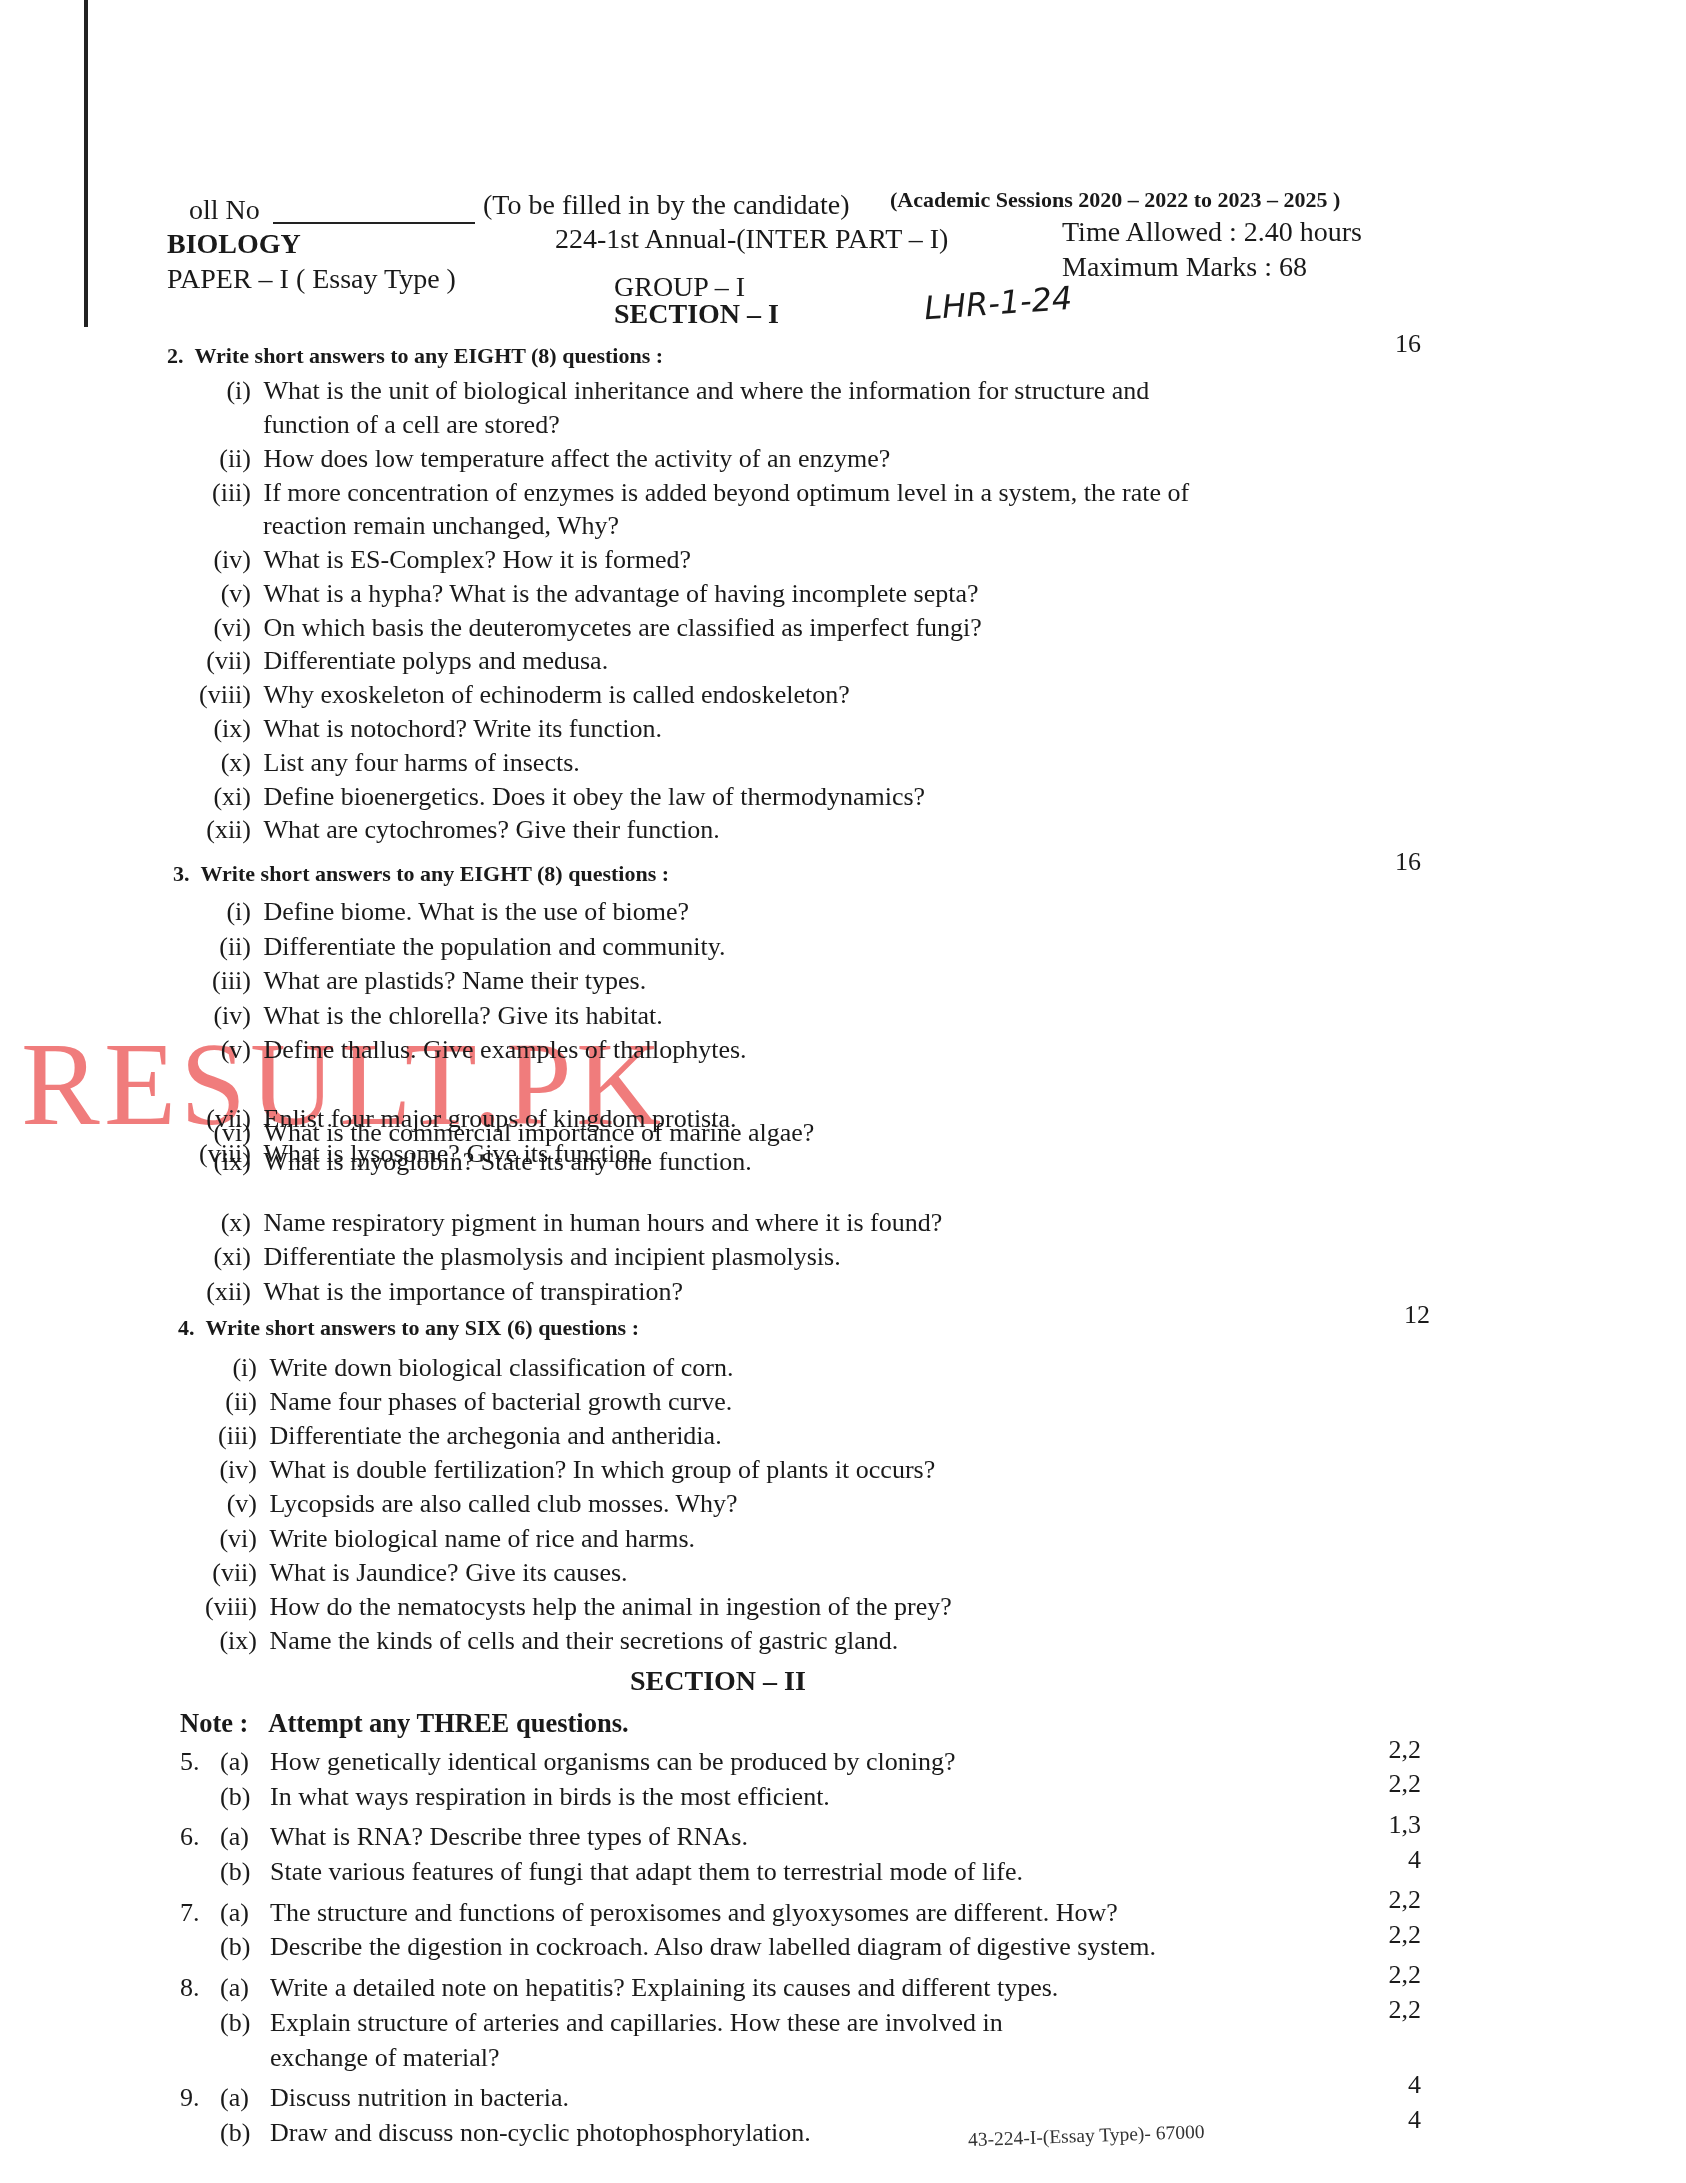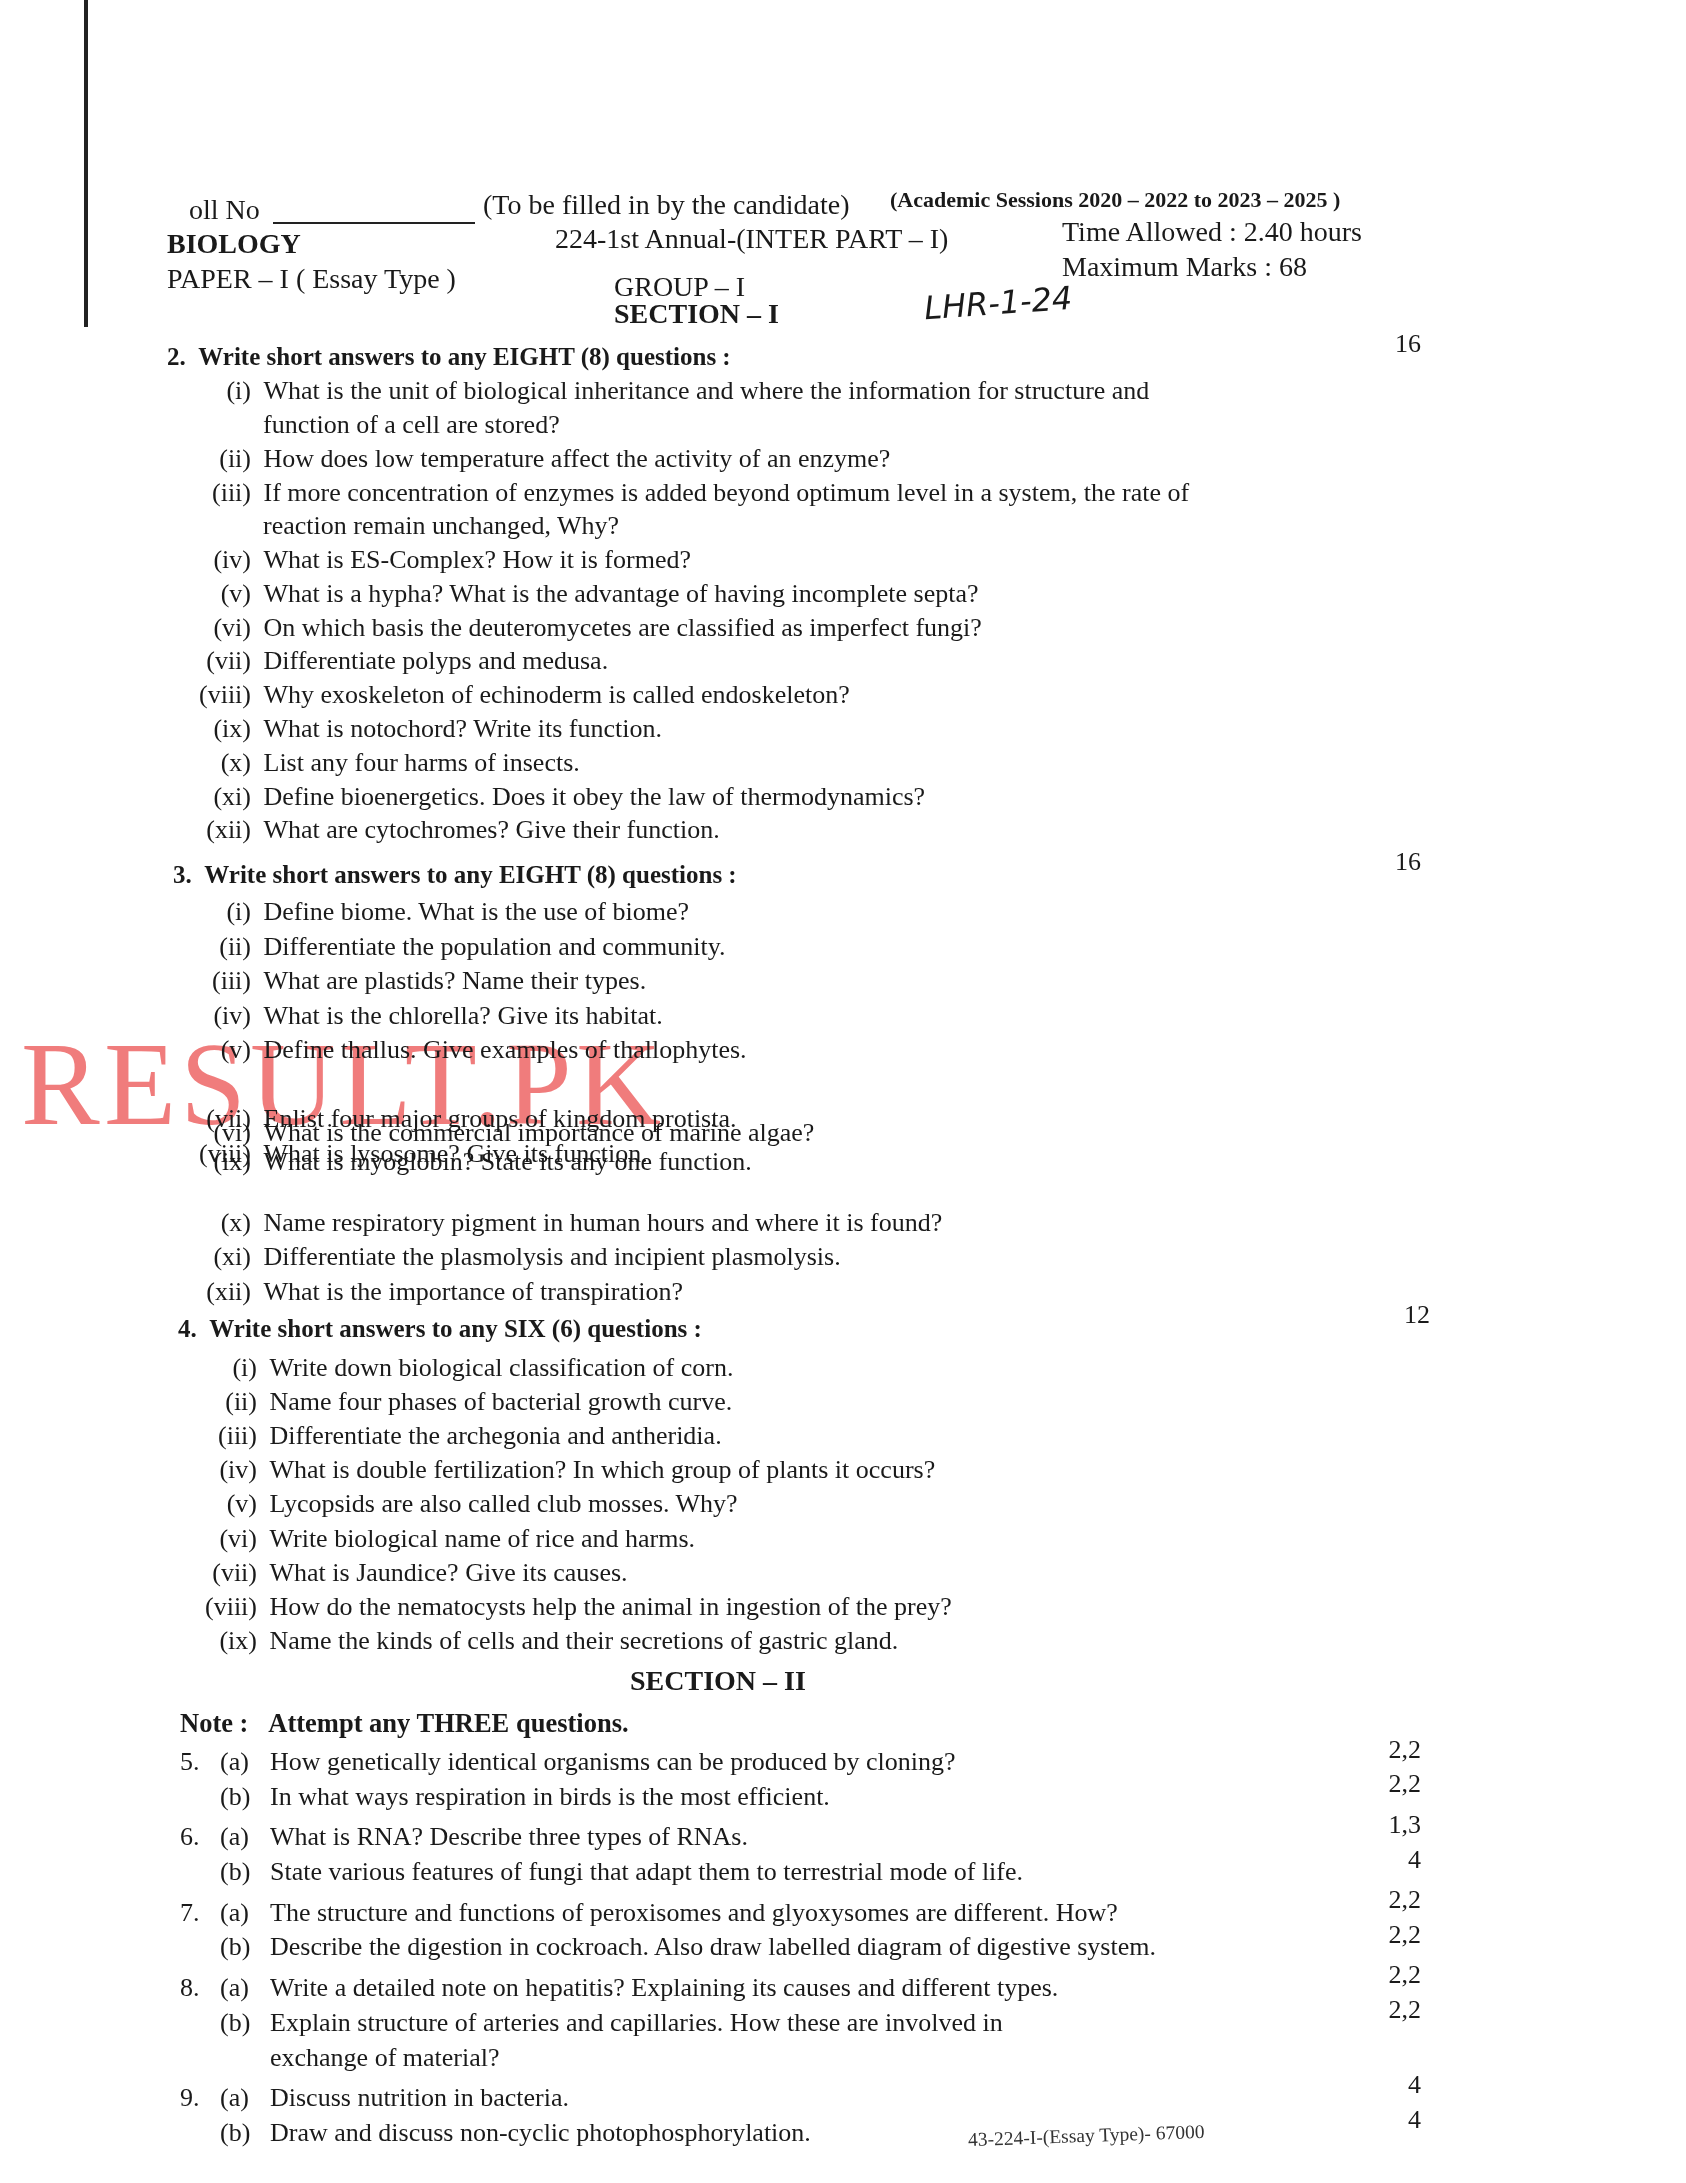--- a/index.html
+++ b/index.html
@@ -1,21 +1,21 @@
 <!DOCTYPE html>
 <html style="font-size:11px"><head>
 <meta charset="utf-8">
 <style>
   html,body{margin:0;padding:0;background:#fff;}
   body{width:1687px;height:2183px;position:relative;overflow:hidden;
        font-family:"Liberation Serif","DejaVu Serif",serif;color:#1a1a1a;}
   .abs{position:absolute;white-space:nowrap;}
   .hdr{font-size:28px;}
   .bold{font-weight:bold;}
-  .qhead{font-size:25px;font-weight:bold;}
+  .qhead{font-size:22px;font-weight:bold;}
   .item{position:absolute;font-size:26px;white-space:nowrap;}
   .num{display:inline-block;text-align:right;width:63px;margin-right:12.5px;}
   .cont{padding-left:75px;}
   .marks{position:absolute;font-size:26px;text-align:right;width:56px;}
   .watermark{position:absolute;left:21px;top:1017px;font-size:118px;color:rgba(235,80,80,0.75);
              font-family:"Liberation Serif",serif;letter-spacing:4.2px;white-space:nowrap;}
   .hand{font-family:"DejaVu Sans",sans-serif;font-style:italic;font-size:32px;transform:rotate(-4deg);}
   .leftbar{position:absolute;left:84px;top:0;width:4.2px;height:327px;background:#222;}
   .line{position:absolute;border-bottom:2.1px solid #222;}
 </style>

